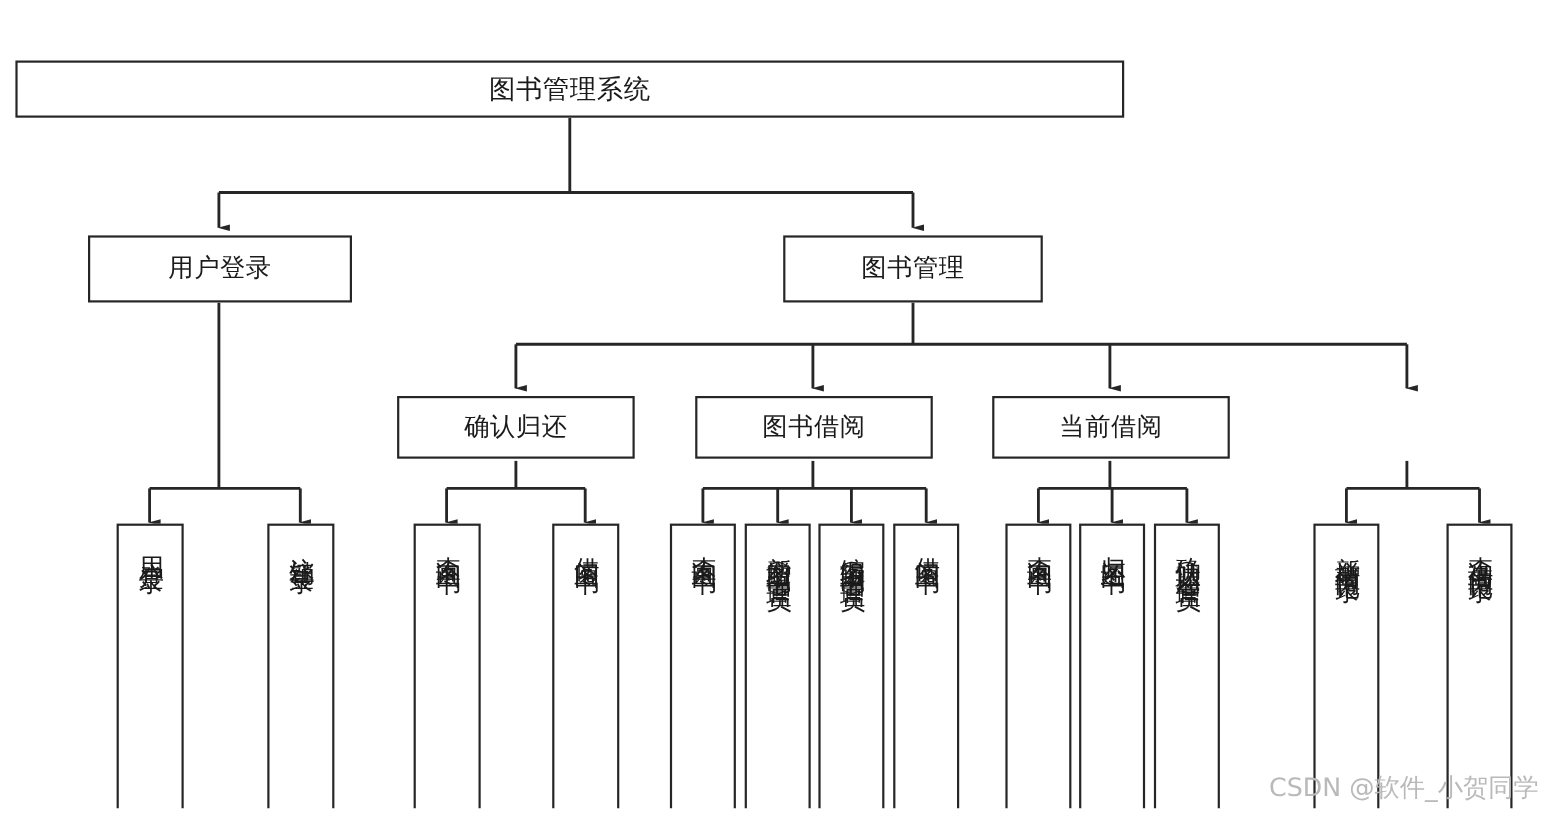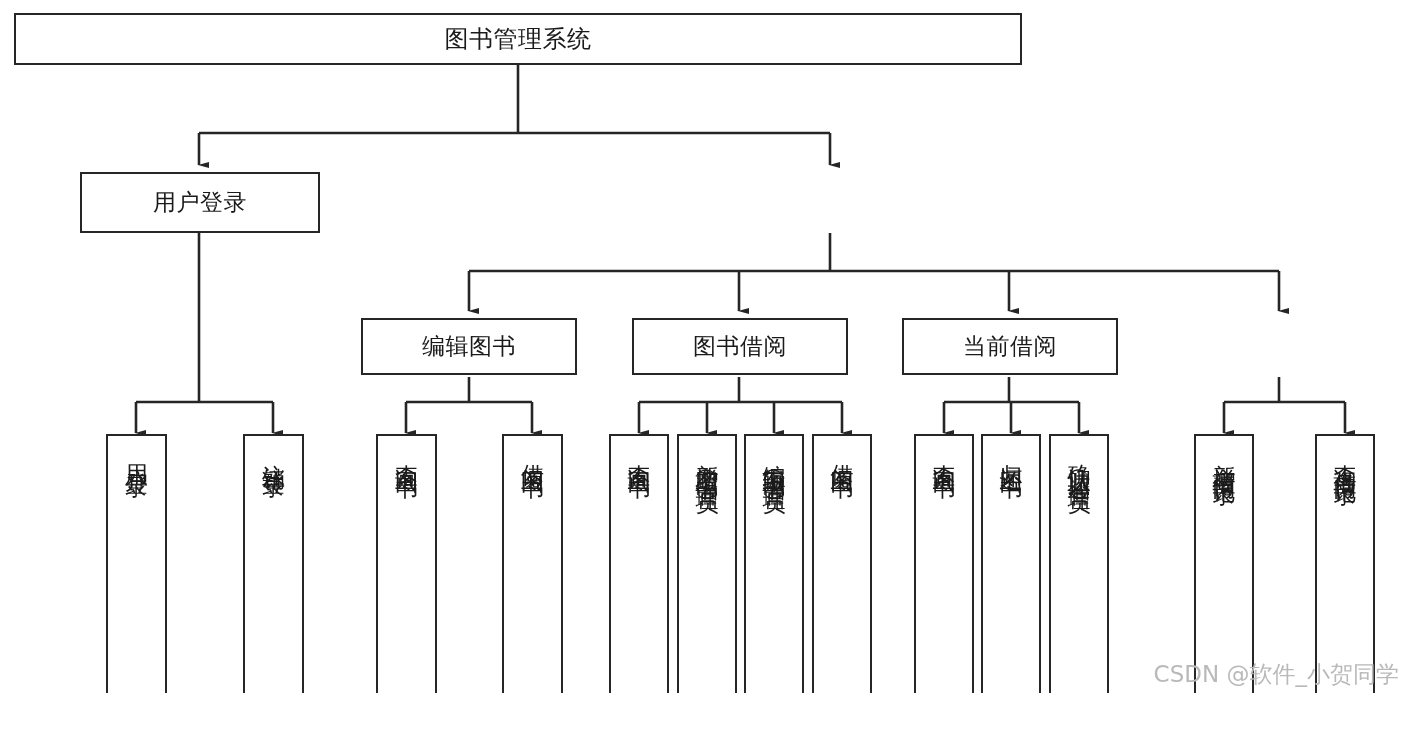--- a/index.html
+++ b/index.html
@@ -10,20 +10,21 @@
   }
   body {
     font-family: "DejaVu Sans", "Liberation Sans", sans-serif;
   }
   #diagram-root {
     position: relative;
     width: 1405px;
     height: 693px;
     background: #ffffff;
     overflow: hidden;
+    margin-top: 42px;
   }
   #edges-layer {
     position: absolute;
     left: 0;
     top: 0;
     width: 1405px;
     height: 747px;
     pointer-events: none;
   }
   .node {
@@ -131,23 +132,26 @@
     </g>
   </svg>
 
   <div class="node horiz root" style="left:14px; top:13px; width:1008px; height:52px;">
     <span class="label">图书管理系统</span>
   </div>
 
   <div class="node horiz" style="left:80px; top:172px; width:240px; height:61px;">
     <span class="label">用户登录</span>
   </div>
+  <div class="node horiz" style="left:712px; top:172px; width:236px; height:61px;">
+    <span class="label">图书管理</span>
+  </div>
 
   <div class="node horiz" style="left:361px; top:318px; width:216px; height:57px;">
-    <span class="label">编辑图书</span>
+    <span class="label">确认归还</span>
   </div>
   <div class="node horiz" style="left:632px; top:318px; width:216px; height:57px;">
     <span class="label">图书借阅</span>
   </div>
   <div class="node horiz" style="left:902px; top:318px; width:216px; height:57px;">
     <span class="label">当前借阅</span>
   </div>
 
   <div class="node vert" style="left:106px; top:434px; width:61px; height:299px;">
     <span class="label">用户登录</span>

